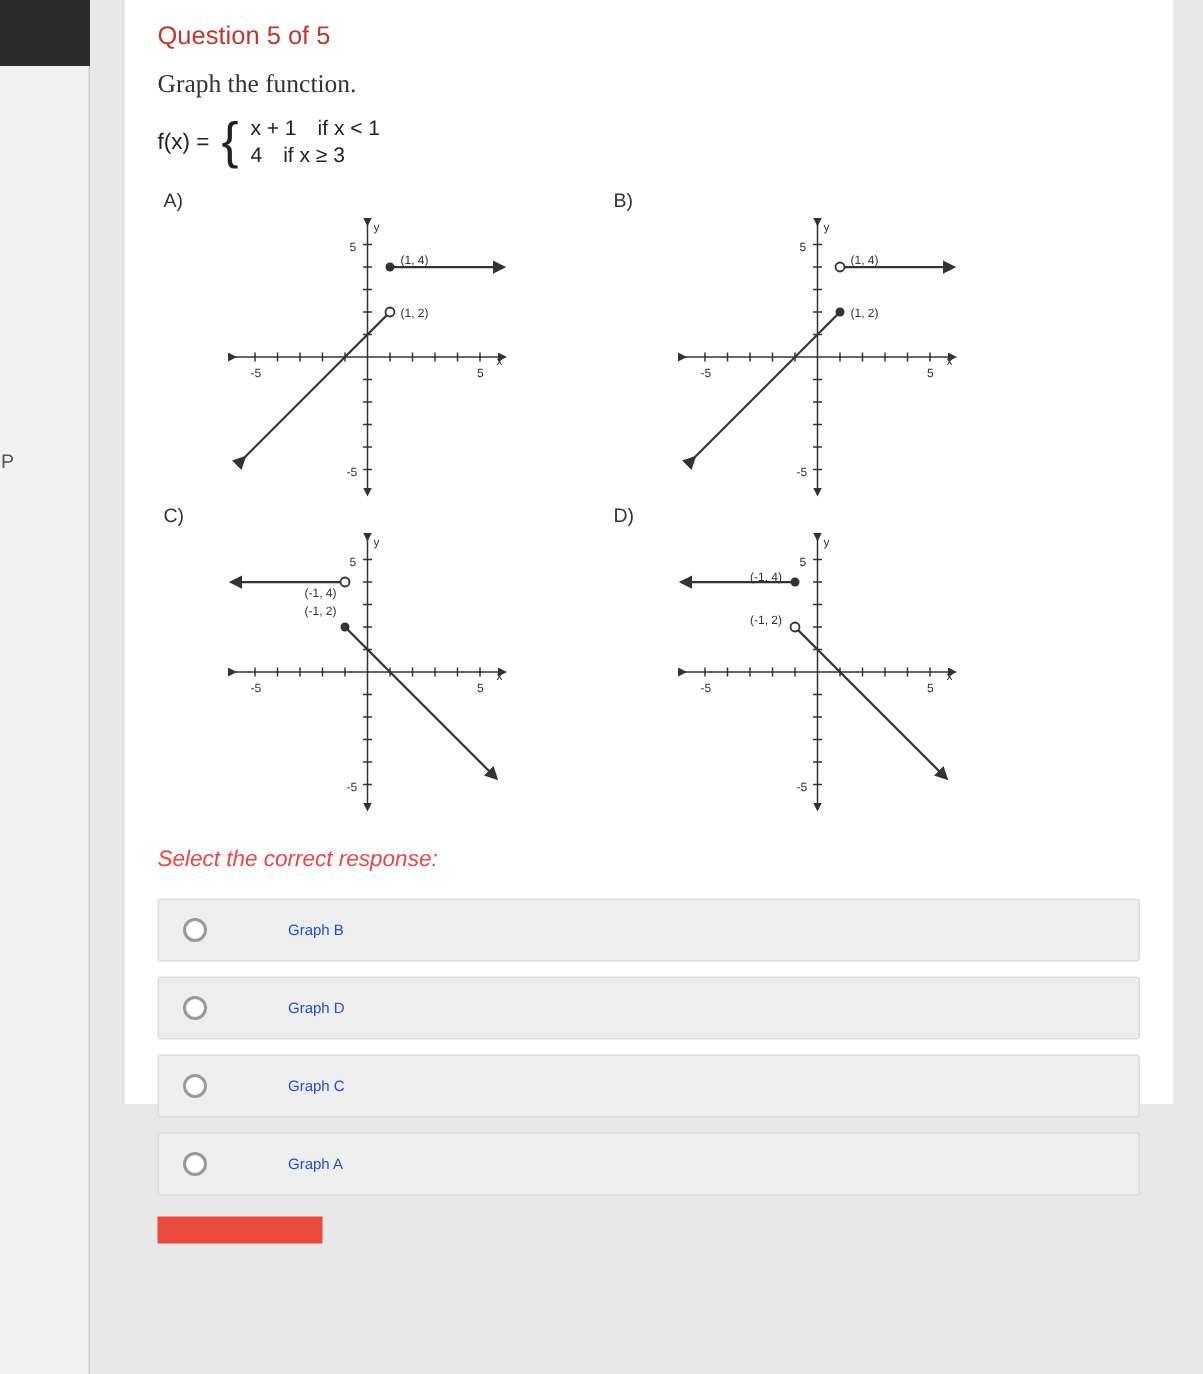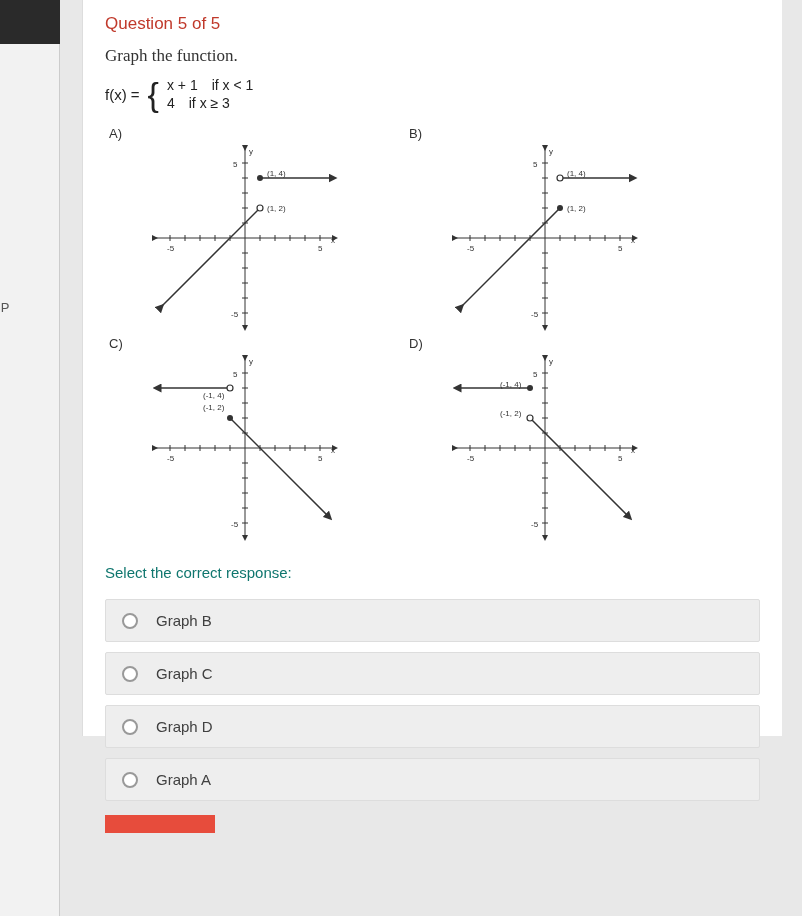--- a/index.html
+++ b/index.html
@@ -74,21 +74,22 @@
   }
   .gcell { position: relative; }
   .glabel {
     position: absolute;
     left: 4px; top: 0;
     font-size: 13px;
     color: #333;
   }
   .gsvg { position: absolute; left: 40px; top: 12px; }
   .select-prompt {
-    color: #0f766e;
+    font-style: italic;
+    color: #ef4444;
     font-size: 15px;
     margin: 10px 0 18px 0;
   }
   .options { display: flex; flex-direction: column; gap: 10px; }
   .option {
     background: #eeeeee;
     border: 1px solid #ddd;
     padding: 12px 16px;
     display: flex;
     align-items: center;
@@ -96,21 +97,21 @@
     cursor: pointer;
     border-radius: 2px;
   }
   .radio {
     width: 16px; height: 16px;
     border: 2px solid #999;
     border-radius: 50%;
     background: #fff;
     flex-shrink: 0;
   }
-  .opt-label { font-size: 15px; color: #404040; }
+  .opt-label { font-size: 10px; color: #1d4ed8; margin-left: 36px; }
   .submit-bar {
     margin-top: 14px;
     width: 110px; height: 18px;
     background: #e74c3c;
   }
 </style>
 </head>
 <body>
 
 <div class="left-strip">
@@ -332,25 +333,25 @@
 
   <div class="select-prompt">Select the correct response:</div>
 
   <div class="options">
     <div class="option">
       <span class="radio"></span>
       <span class="opt-label">Graph B</span>
     </div>
     <div class="option">
       <span class="radio"></span>
-      <span class="opt-label">Graph C</span>
+      <span class="opt-label">Graph D</span>
     </div>
     <div class="option">
       <span class="radio"></span>
-      <span class="opt-label">Graph D</span>
+      <span class="opt-label">Graph C</span>
     </div>
     <div class="option">
       <span class="radio"></span>
       <span class="opt-label">Graph A</span>
     </div>
   </div>
 
   <div class="submit-bar"></div>
 
 </div>

